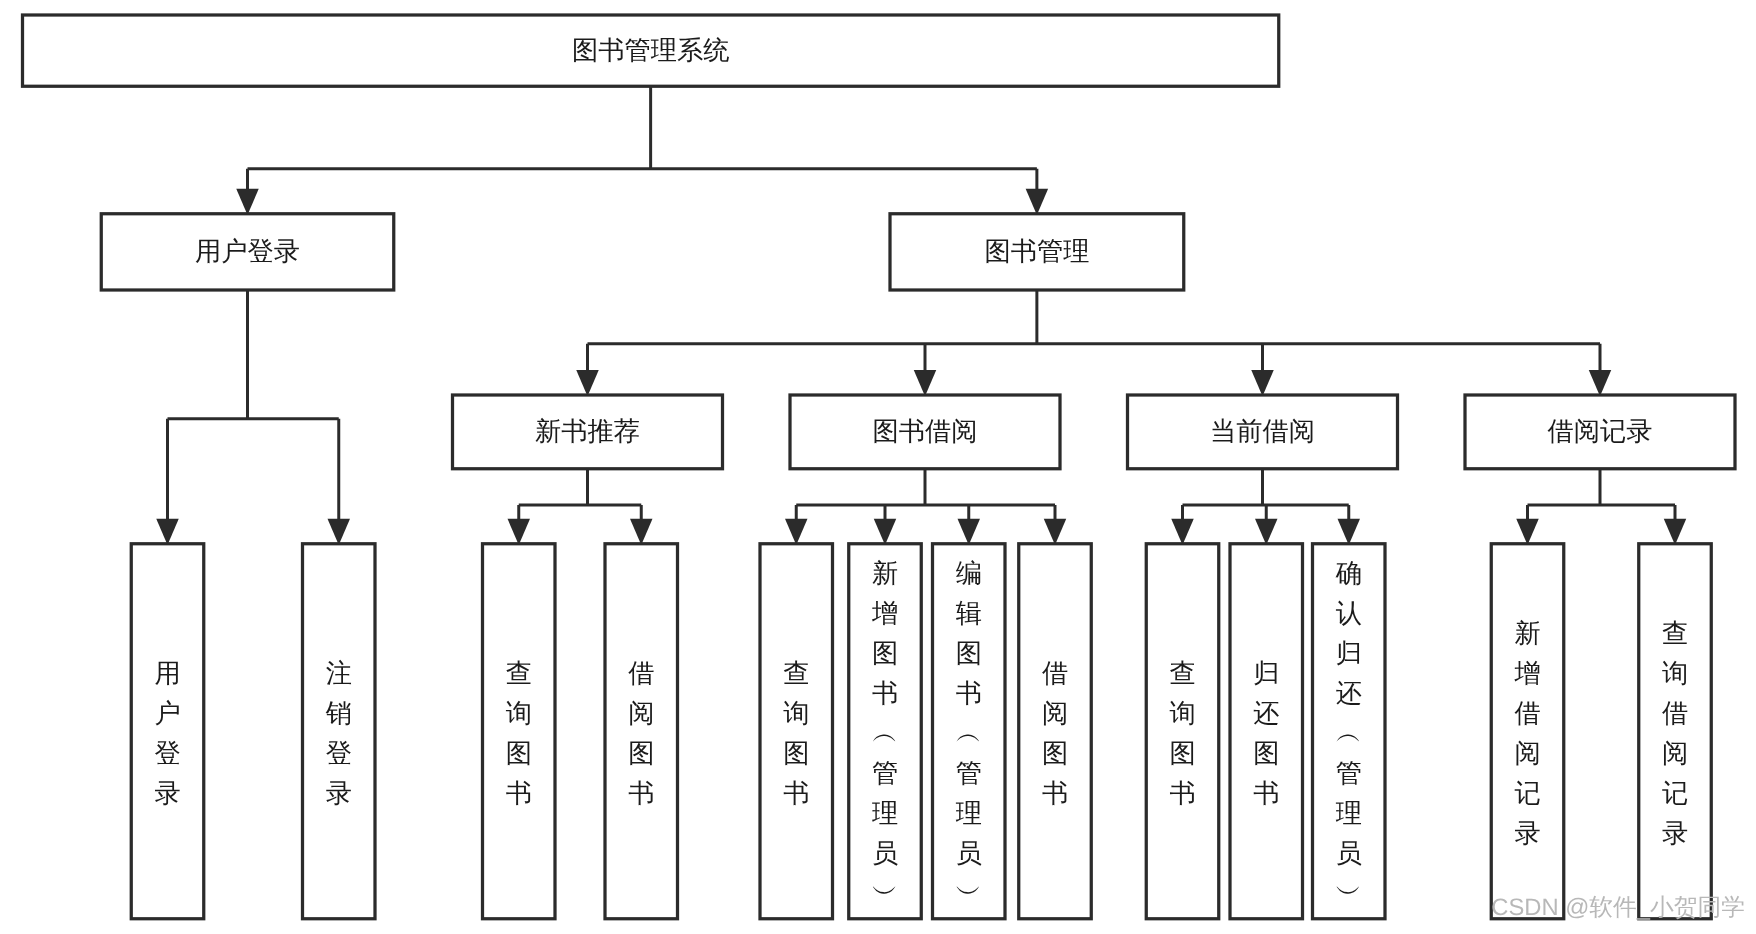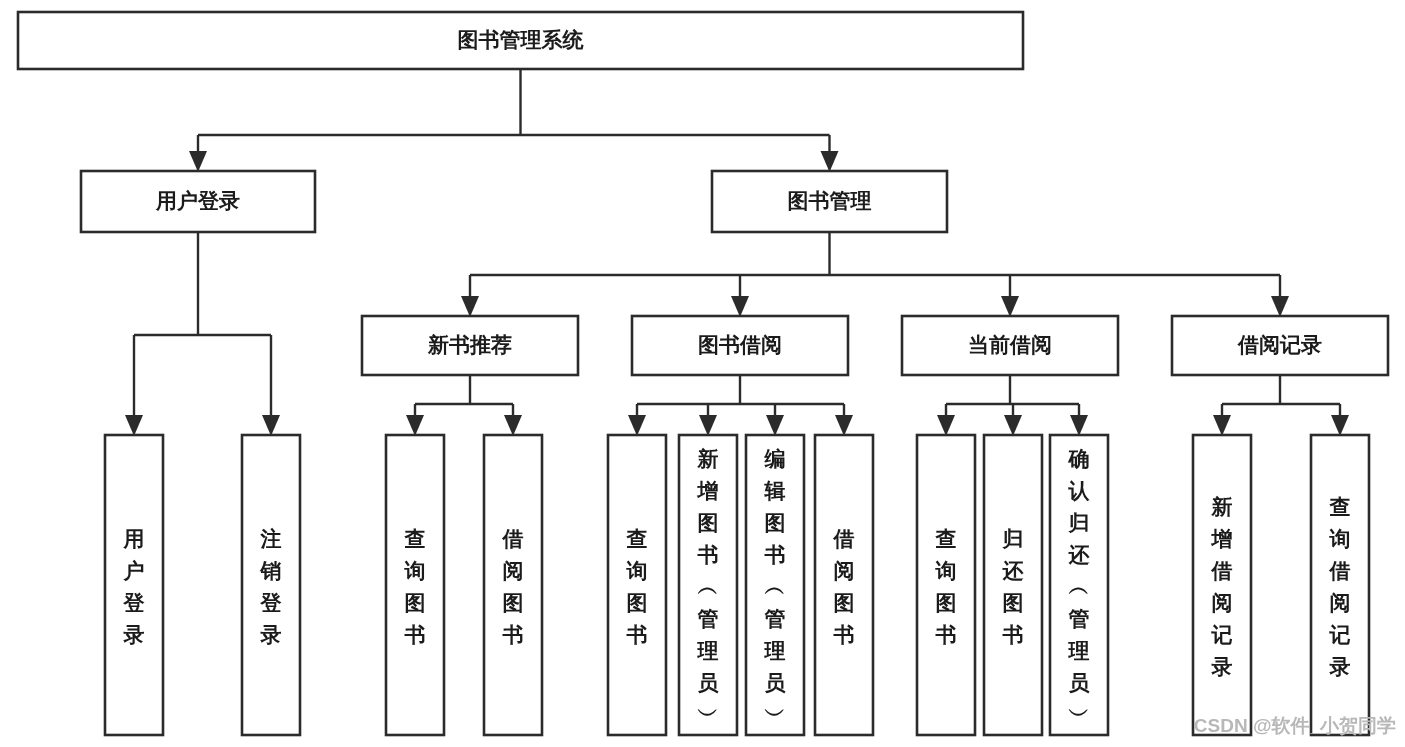--- a/index.html
+++ b/index.html
@@ -12,21 +12,20 @@
     width: 1405px;
     height: 747px;
     font-family: "Liberation Sans", "DejaVu Sans", sans-serif;
     overflow: hidden;
     position: relative;
   }
   #diagram-root {
     position: relative;
     width: 1405px;
     height: 747px;
-    font-weight: bold;
   }
   svg#flow-svg {
     position: absolute;
     top: 0;
     left: 0;
     width: 1405px;
     height: 747px;
     display: block;
   }
   .node-box {

